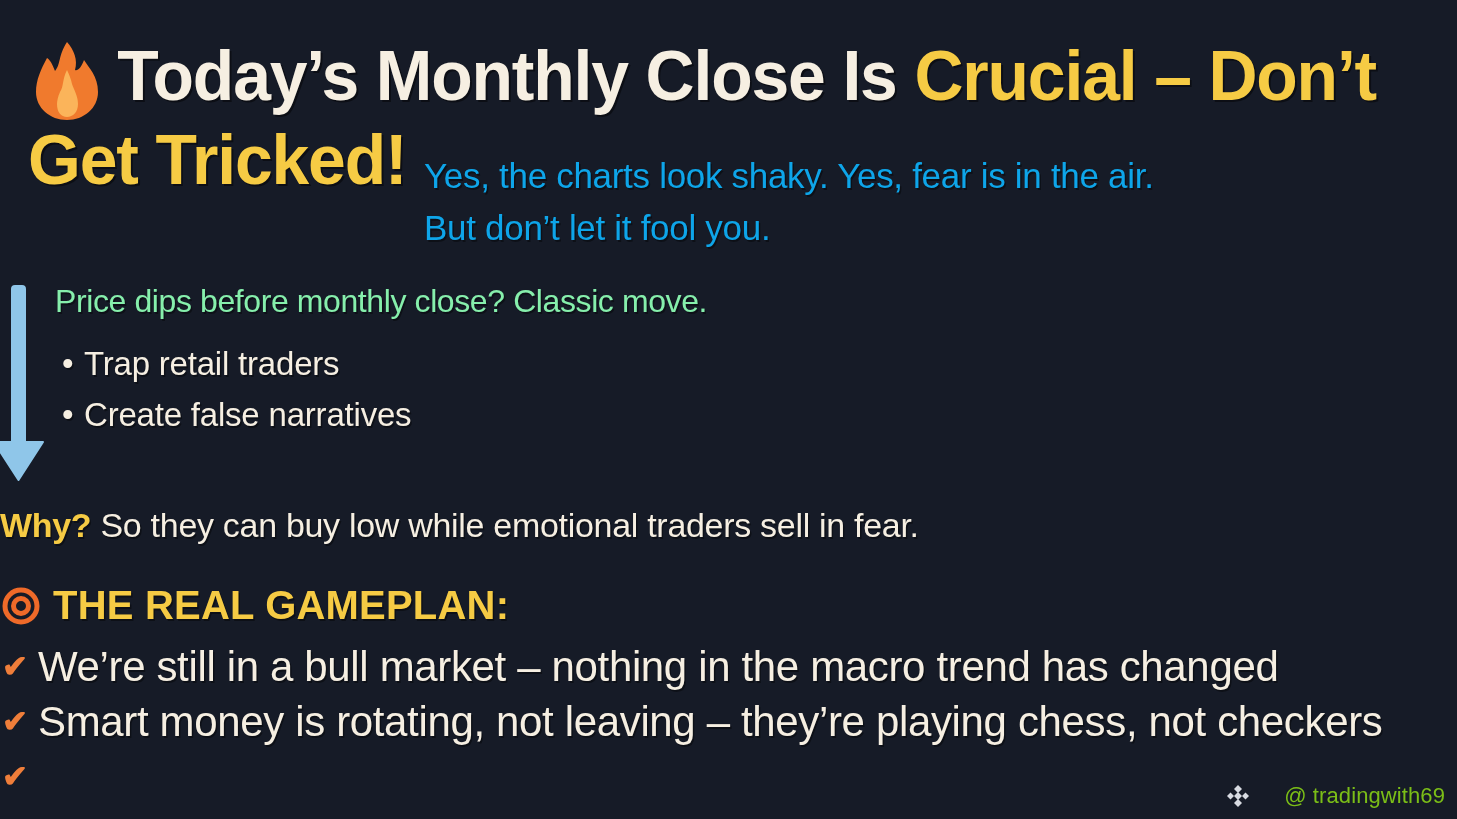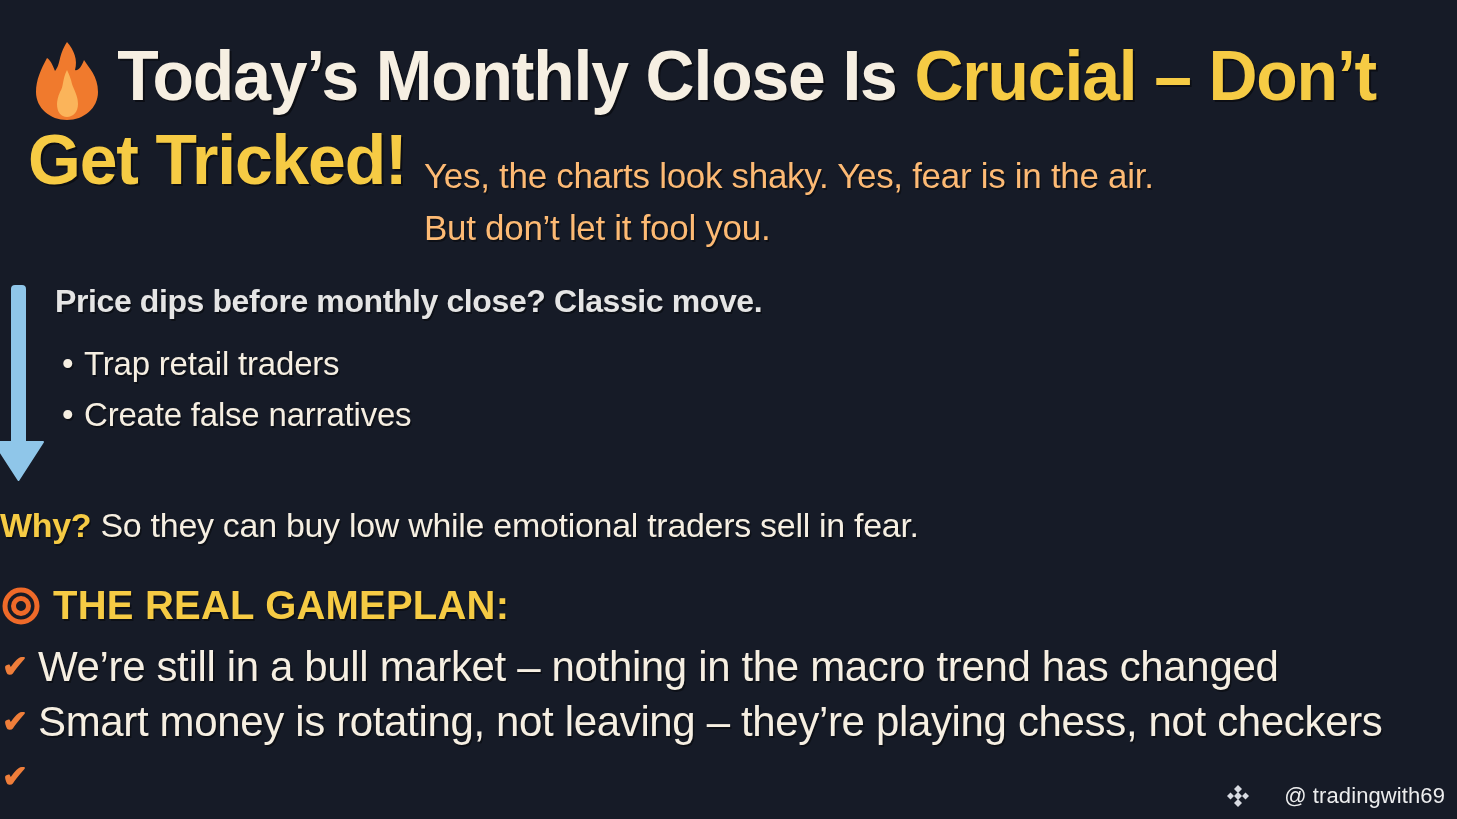--- a/index.html
+++ b/index.html
@@ -42,42 +42,42 @@
     position:absolute;
     left:6px; top:6px;
     width:66px; height:82px;
   }
 
   
   .subtitle {
     position:absolute;
     left:424px; top:150px;
     width:1000px;
-    color:#fdba74;
+    color:#0ea5e9;
     font-size:35px;
     line-height:52px;
     font-weight:normal;
     letter-spacing:-0.3px;
     text-shadow:1.5px 1.5px 0 rgba(0,0,0,0.4);
   }
   .subtitle span { display:block; white-space:nowrap; }
 
   
   .arrow-wrap {
     position:absolute;
     left:-8px; top:284px;
     width:58px; height:200px;
   }
 
   .dips-heading {
     position:absolute;
     left:55px; top:283px;
-    color:#e5e5e5;
+    color:#86efac;
     font-size:32px;
-    font-weight:bold;
+    font-weight:normal;
     letter-spacing:-0.4px;
     white-space:nowrap;
     text-shadow:1.5px 1.5px 0 rgba(0,0,0,0.4);
     text-align:right;
   }
   .bullets {
     position:absolute;
     left:62px; top:338px;
     list-style:none;
   }
@@ -152,21 +152,21 @@
   .watermark {
     position:absolute;
     right:12px; bottom:10px;
     display:flex;
     align-items:center;
     gap:9px;
     opacity:0.92;
   }
   .wm-logo { width:26px; height:26px; flex:0 0 auto; }
   .wm-text {
-    color:#ffffff;
+    color:#84cc16;
     font-size:22px;
     letter-spacing:0.1px;
     white-space:nowrap;
     margin-left:24px;
   }
 </style>
 </head>
 <body>
 
 <div class="slide">

